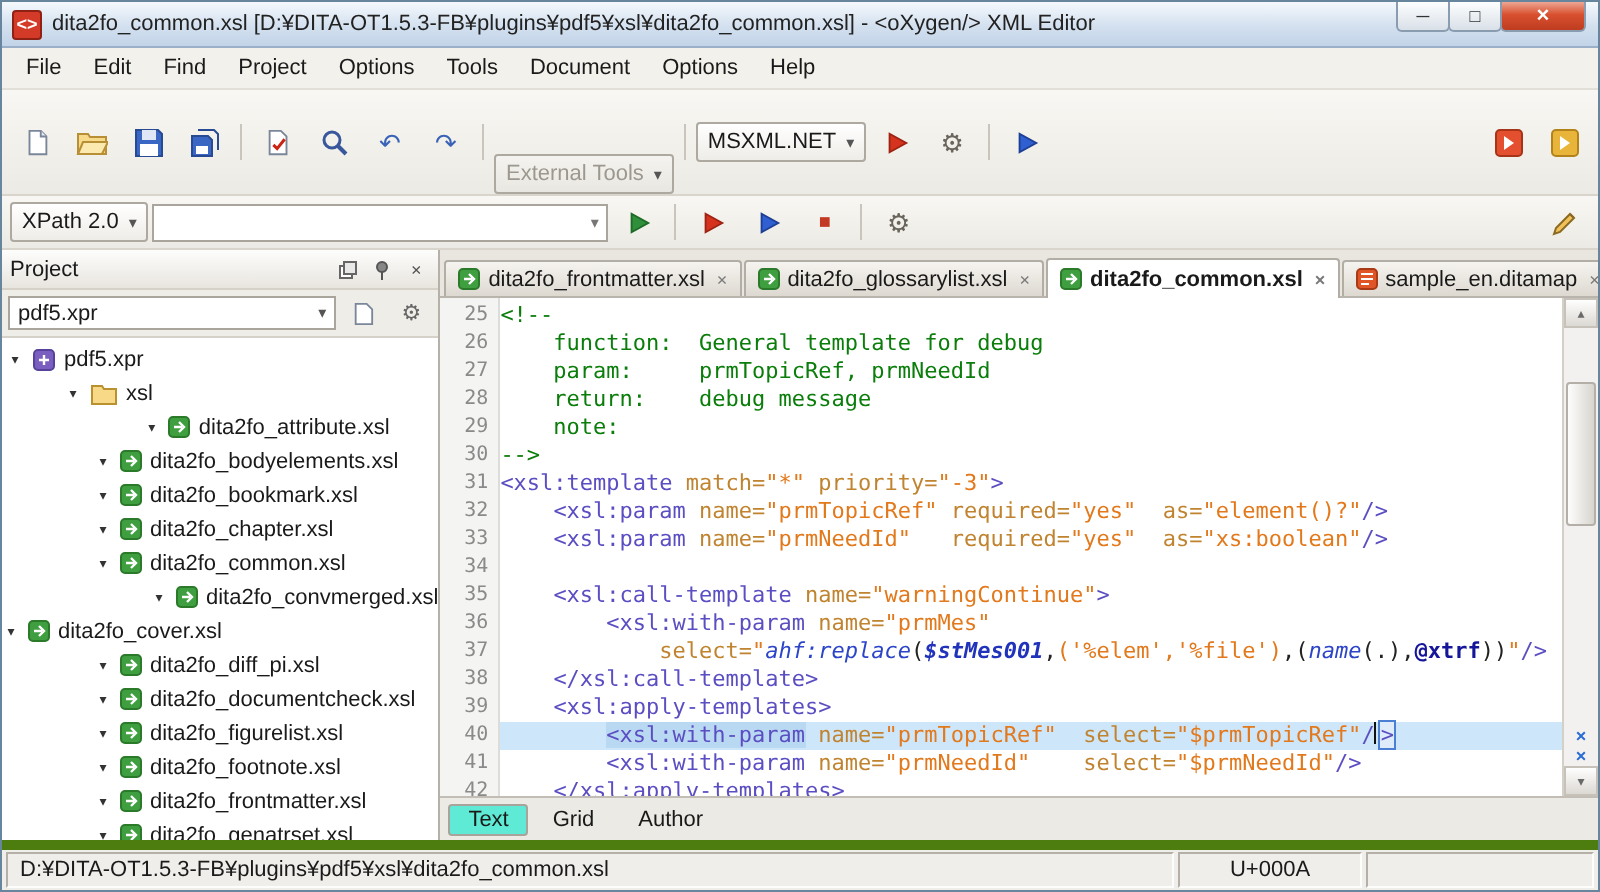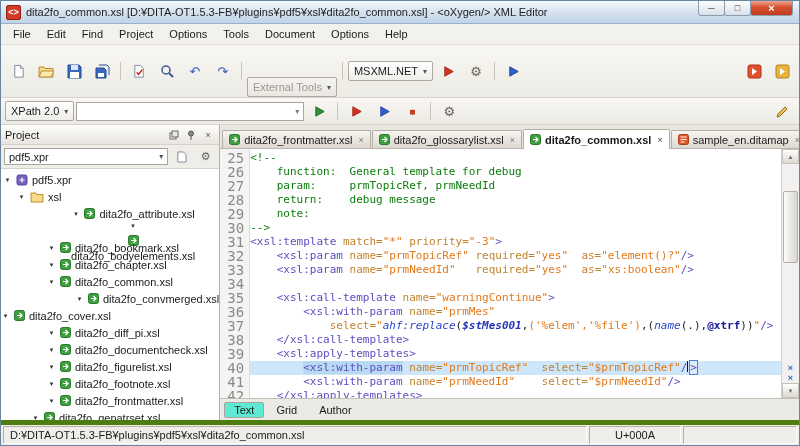--- a/index.html
+++ b/index.html
@@ -57,21 +57,21 @@
   .etab.active{background:#fff;font-weight:bold;height:19px;margin-bottom:-1px;}
   .etab-close{color:#7a7a7a;font-size:9px;margin-left:2px;}
   .tabctl{margin-left:auto;display:flex;gap:1px;align-items:center;padding-bottom:2px;}
   .tcbtn{width:15px;height:15px;display:flex;align-items:center;justify-content:center;font-size:8px;color:#555;
          border:1px solid #c6c2ba;background:linear-gradient(#fdfdfc,#e4e1db);}
   
   .editor{flex:1;position:relative;display:flex;min-height:0;}
   .code{flex:1;min-width:0;overflow:hidden;font-family:"DejaVu Sans Mono",monospace;font-size:11px;line-height:14px;padding-top:2px;
         background:linear-gradient(90deg,#f4f4f2 0,#f4f4f2 29px,#dcdcda 29px,#dcdcda 30px,#ffffff 30px);}
   .cline{display:flex;height:14px;white-space:pre;}
-  .lnum{flex:0 0 24px;text-align:right;padding-right:6px;color:#8a8a8a;font-size:14px;}
+  .lnum{flex:0 0 24px;text-align:right;padding-right:6px;color:#8a8a8a;font-size:10px;}
   .ltext{flex:1;white-space:pre;}
   .cline.current .ltext{background:#cde6fa;}
   .tk-cm{color:#0a7d0a;}
   .tk-tag{color:#5b4ec2;}
   .tk-attr{color:#c08430;}
   .tk-val{color:#e2791c;}
   .tk-fn{color:#2b44c8;font-style:italic;}
   .tk-var{color:#2233bb;font-weight:bold;font-style:italic;}
   .tk-str{color:#e2791c;}
   .tk-at{color:#16169a;font-weight:bold;}
@@ -322,40 +322,40 @@
           <div class="trow" style="padding-left: 2px;">
             <span class="texp">▾</span>
             <span class="ficon">
               <svg width="12" height="12" viewBox="0 0 12 12">
                 <rect x="1" y="1" width="10" height="10" rx="2" fill="#7a5fc0" stroke="#56429a"></rect>
                 <path d="M3.5 6h5M6 3.5v5" stroke="#fff" stroke-width="1.2" fill="none"></path>
               </svg>
             </span>
             <span class="tlabel">pdf5.xpr</span>
           </div>
-          <div class="trow" style="padding-left: 16px;">
+          <div class="trow" style="padding-left: 16px; margin-left: 15px;">
             <span class="texp">▾</span>
             <span class="ficon">
               <svg width="14" height="12" viewBox="0 0 14 12">
                 <path d="M1 2h5l1 1.5h6V11H1z" fill="#f7d988" stroke="#b9912f"></path>
               </svg>
             </span>
             <span class="tlabel">xsl</span>
           </div>
           <div class="trow" style="padding-left: 46px; justify-content: center;">
             <span class="texp">▾</span>
             <span class="ficon">
               <svg width="11" height="11" viewBox="0 0 11 11">
                 <rect x="0.5" y="0.5" width="10" height="10" rx="2" fill="#3f9e3f" stroke="#2a7a2a"></rect>
                 <path d="M3 5.5h4M5.5 3L8 5.5 5.5 8" stroke="#fff" stroke-width="1.2" fill="none"></path>
               </svg>
             </span>
             <span class="tlabel">dita2fo_attribute.xsl</span>
           </div>
-          <div class="trow" style="padding-left: 46px; flex-direction: column;">
+          <div class="trow" style="padding-left: 46px;">
             <span class="texp">▾</span>
             <span class="ficon">
               <svg width="11" height="11" viewBox="0 0 11 11">
                 <rect x="0.5" y="0.5" width="10" height="10" rx="2" fill="#3f9e3f" stroke="#2a7a2a"></rect>
                 <path d="M3 5.5h4M5.5 3L8 5.5 5.5 8" stroke="#fff" stroke-width="1.2" fill="none"></path>
               </svg>
             </span>
             <span class="tlabel">dita2fo_bodyelements.xsl</span>
           </div>
           <div class="trow" style="padding-left: 46px;">
@@ -451,21 +451,21 @@
           <div class="trow" style="padding-left: 46px;">
             <span class="texp">▾</span>
             <span class="ficon">
               <svg width="11" height="11" viewBox="0 0 11 11">
                 <rect x="0.5" y="0.5" width="10" height="10" rx="2" fill="#3f9e3f" stroke="#2a7a2a"></rect>
                 <path d="M3 5.5h4M5.5 3L8 5.5 5.5 8" stroke="#fff" stroke-width="1.2" fill="none"></path>
               </svg>
             </span>
             <span class="tlabel">dita2fo_frontmatter.xsl</span>
           </div>
-          <div class="trow" style="padding-left: 30px;">
+          <div class="trow" style="padding-left: 46px;">
             <span class="texp">▾</span>
             <span class="ficon">
               <svg width="11" height="11" viewBox="0 0 11 11">
                 <rect x="0.5" y="0.5" width="10" height="10" rx="2" fill="#3f9e3f" stroke="#2a7a2a"></rect>
                 <path d="M3 5.5h4M5.5 3L8 5.5 5.5 8" stroke="#fff" stroke-width="1.2" fill="none"></path>
               </svg>
             </span>
             <span class="tlabel">dita2fo_genatrset.xsl</span>
           </div>
           <div class="trow" style="padding-left: 46px;">

